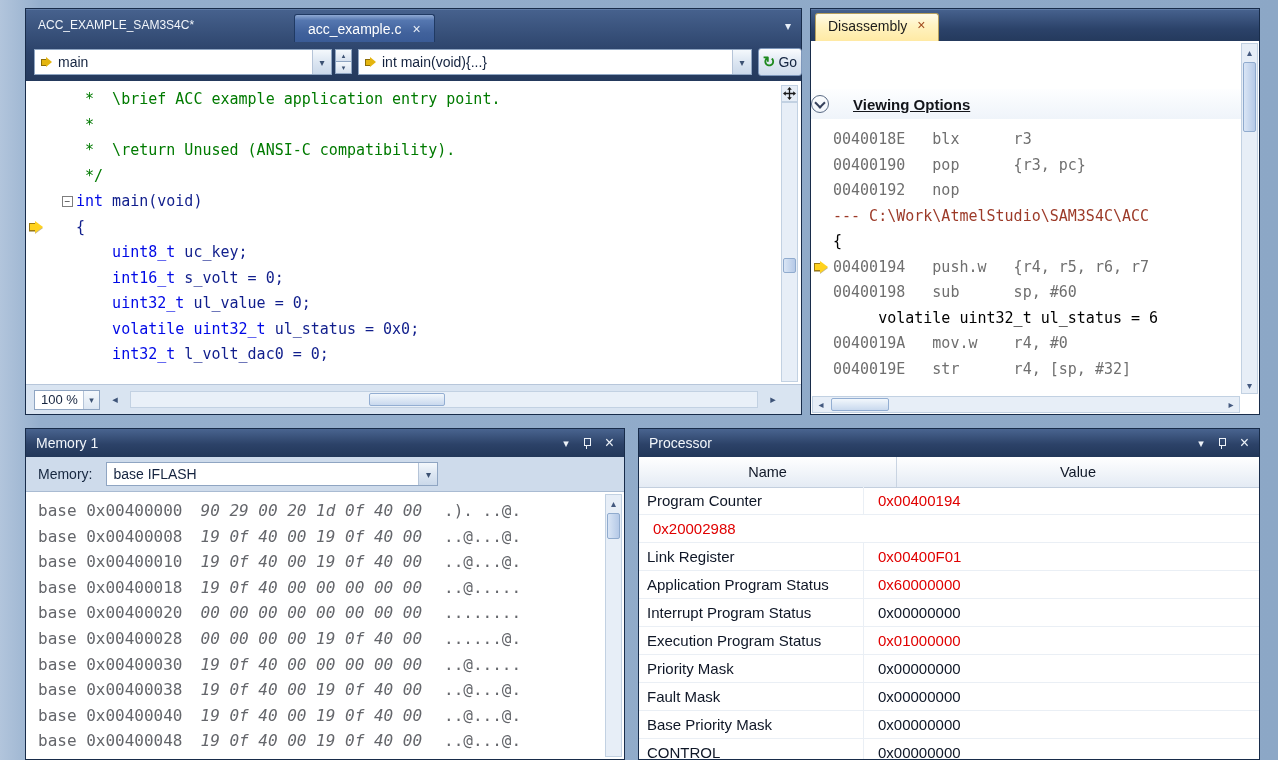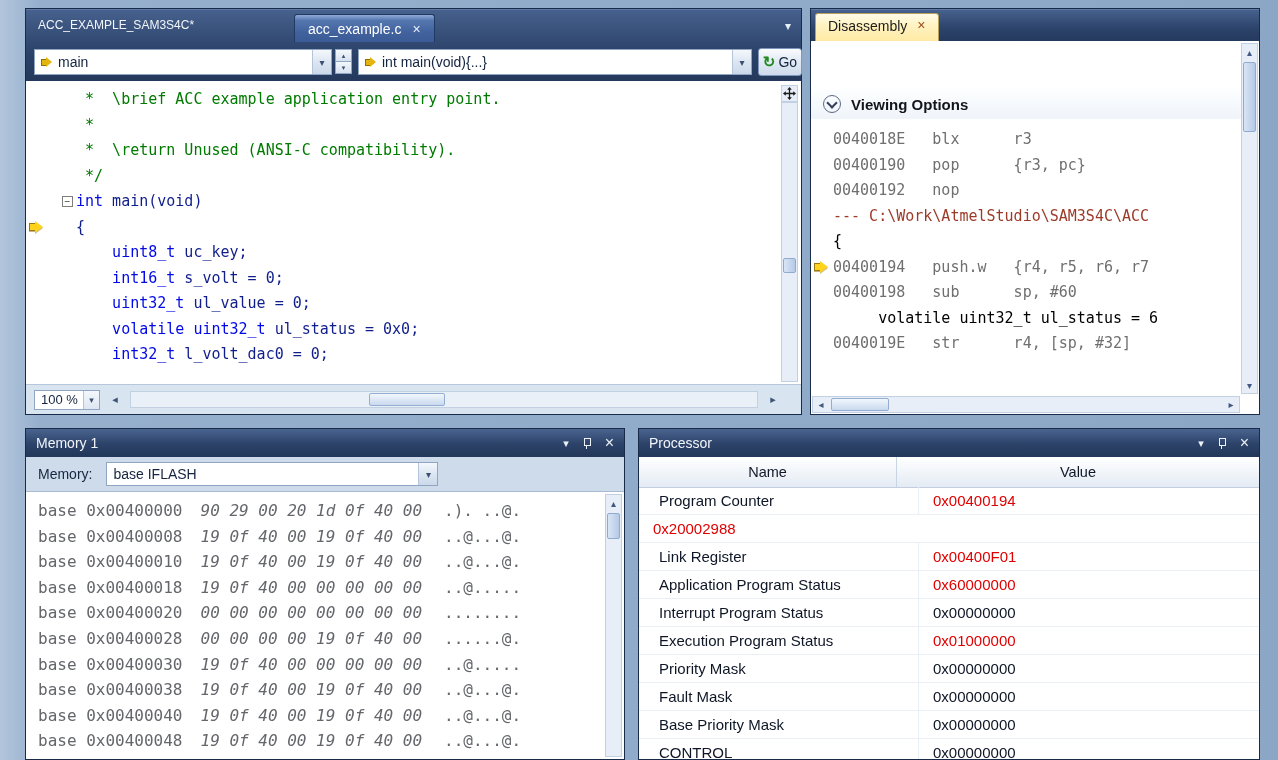--- a/index.html
+++ b/index.html
@@ -88,22 +88,22 @@
 
   
   .disasm{left:810px;top:8px;width:450px;height:407px;background:#24395C;}
   .disasm-tabbar{position:absolute;left:0;top:0;right:0;height:32px;
     background:linear-gradient(#46618D,#2B4269 60%,#24395C);border-top:1px solid #5F7BA5;}
   .ytab{position:absolute;left:4px;top:3px;height:29px;display:flex;align-items:flex-start;gap:10px;padding:4px 12px;
     border-radius:3px 3px 0 0;background:linear-gradient(#FFFBE9,#FFF3C2 40%,#FFE9A2);
     border:1px solid #B7A05E;border-bottom:none;color:#1C1C1C;font-size:14px;box-sizing:border-box;}
   .ytab-close{color:#A04A1E;font-size:14px;line-height:1;}
   .disasm-body{position:absolute;top:32px;left:0;right:0;bottom:0;background:#fff;overflow:hidden;}
-  .viewing-row{position:absolute;top:48px;left:0;right:18px;height:30px;display:flex;align-items:center;gap:10px;
-    padding-left:12px;background:linear-gradient(#FDFEFF,#EFF4FA);font-size:15px;font-weight:600;color:#13151A;}
+  .viewing-row{position:absolute;top:48px;left:0;right:18px;height:30px;display:flex;align-items:center;gap:24px;
+    background:linear-gradient(#FDFEFF,#EFF4FA);font-size:15px;font-weight:600;color:#13151A;text-decoration:underline;}
   .chevron-circle{width:16px;height:16px;border:1px solid #5A6B85;border-radius:50%;position:relative;flex:none;}
   .chevron-circle::after{content:"";position:absolute;left:4px;top:3px;width:6px;height:6px;
     border-right:2px solid #35415C;border-bottom:2px solid #35415C;transform:rotate(45deg);}
   .dlines{position:absolute;top:86px;left:0;right:18px;bottom:20px;overflow:hidden;
     font:15px/25.5px "DejaVu Sans Mono",monospace;color:#6F6F6F;padding-left:22px;}
   .dline{white-space:pre;height:25.5px;position:relative;}
   .dline.path{color:#9C3A28;}
   .dline.source{color:#000;}
   .dline .stmt-arrow{position:absolute;left:-19px;top:50%;transform:translateY(-50%);}
   .d-vscroll{position:absolute;top:2px;right:1px;width:17px;bottom:20px;}
@@ -128,21 +128,21 @@
   .mem-vthumb{position:absolute;left:1px;right:1px;top:18px;height:26px;}
 
   
   .processor{left:638px;top:428px;width:622px;height:332px;background:#fff;}
   .proc-header{position:absolute;top:28px;left:0;right:0;height:30px;display:flex;
     background:linear-gradient(#FFFFFF,#E4EBF4);border-bottom:1px solid #C3CFDE;font-size:14.5px;color:#101828;}
   .ph-name{width:258px;display:flex;align-items:center;justify-content:center;border-right:1px solid #C9D4E2;box-sizing:border-box;}
   .ph-value{flex:1;display:flex;align-items:center;justify-content:center;}
   .reg-rows{position:absolute;top:58px;left:0;right:0;bottom:0;overflow:hidden;}
   .reg-row{height:27px;display:flex;align-items:center;border-bottom:1px solid #EAEFF5;font-size:15px;color:#0E1626;}
-  .reg-name{width:280px;padding-left:20px;box-sizing:border-box;border-right:1px solid #EAEFF5;align-self:stretch;display:flex;align-items:center;}
+  .reg-name{width:225px;padding-left:8px;box-sizing:border-box;border-right:1px solid #EAEFF5;align-self:stretch;display:flex;align-items:center;}
   .reg-value{padding-left:14px;}
   .reg-value.changed{color:#E00000;}
 </style>
 </head>
 <body>
 
 <div class="desktop">
 
   <section class="panel editor">
     <div class="editor-chrome navy">
@@ -284,20 +284,21 @@
       </div>
       <div class="dlines">
           <div class="dline instr"><span>0040018E   blx      r3</span></div>
           <div class="dline instr"><span>00400190   pop      {r3, pc}</span></div>
           <div class="dline instr"><span>00400192   nop</span></div>
           <div class="dline path"><span>--- C:\Work\AtmelStudio\SAM3S4C\ACC</span></div>
           <div class="dline source"><span>{</span></div>
           <div class="dline instr"><span class="stmt-arrow"><span class="sa-bar"></span><span class="sa-head"></span></span><span>00400194   push.w   {r4, r5, r6, r7</span></div>
           <div class="dline instr"><span>00400198   sub      sp, #60</span></div>
           <div class="dline source"><span>     volatile uint32_t ul_status = 6</span></div>
+          <div class="dline instr"><span>0040019A   mov.w    r4, #0</span></div>
           <div class="dline instr"><span>0040019E   str      r4, [sp, #32]</span></div>
         </div>
       <div class="d-vscroll sb">
         <span class="sb-btn up">▴</span>
         <span class="d-vthumb sb-thumb"></span>
         <span class="sb-btn down">▾</span>
       </div>
       <div class="d-hscroll sb">
         <span class="sb-btn" style="width:16px;">◂</span>
         <span class="d-hthumb sb-thumb-h"></span>

